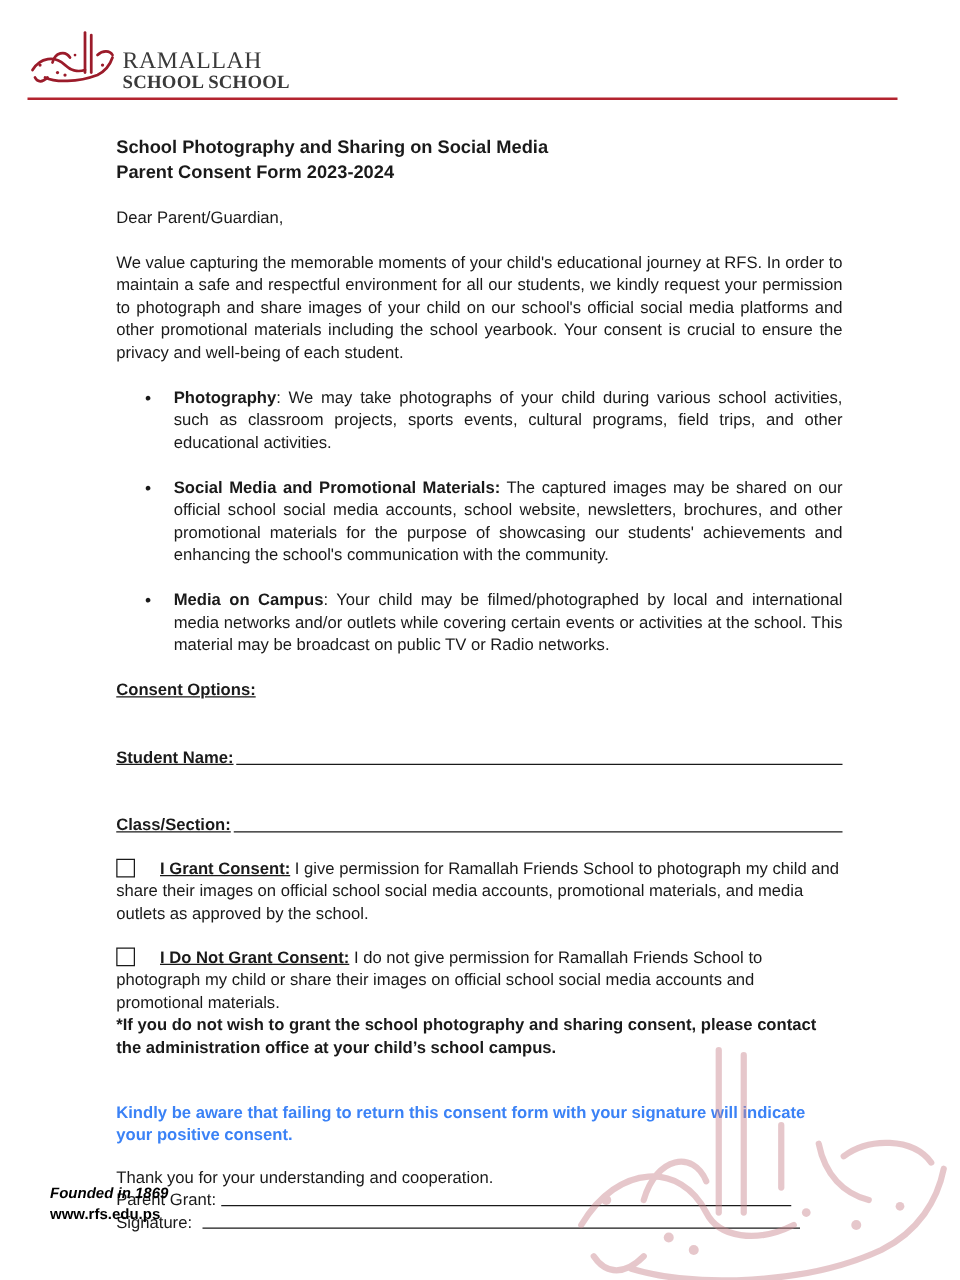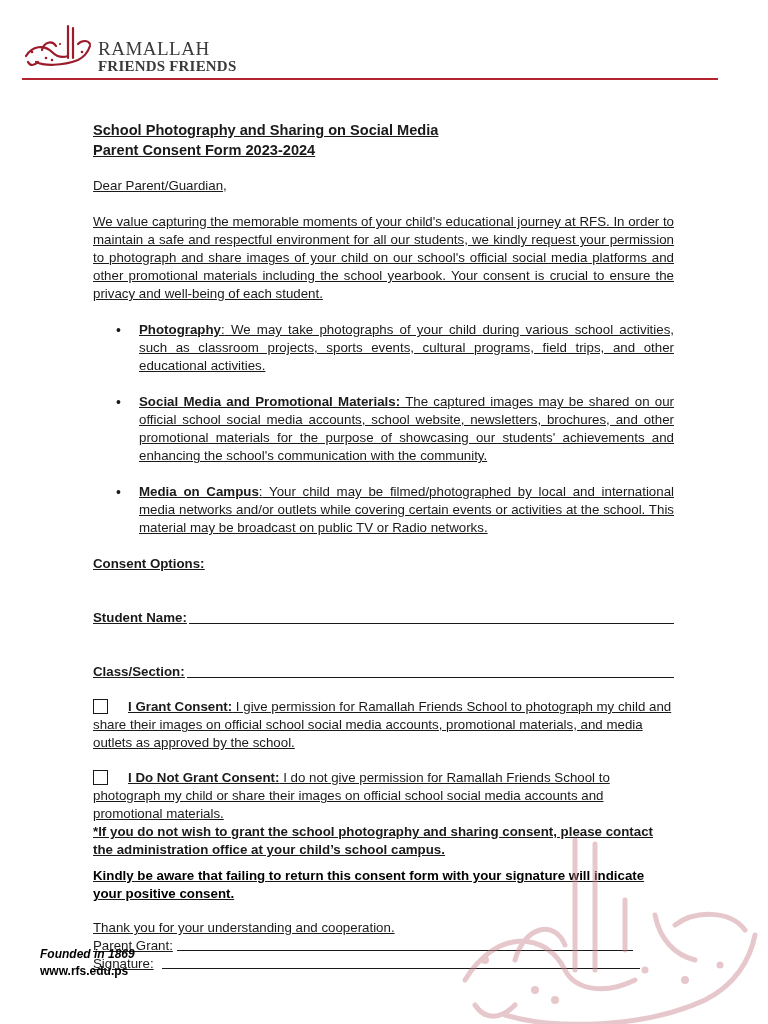--- a/index.html
+++ b/index.html
@@ -6,42 +6,42 @@
     html, body { width: 768px; height: 1024px; background: #ffffff; overflow: hidden; }
     body { position: relative; font-family: "Liberation Sans", "DejaVu Sans", sans-serif; color: #1a1a1a; }
 
     .header { position: absolute; left: 22px; top: 22px; width: 700px; height: 60px; }
     .logo-mark { position: absolute; left: 0; top: 0; width: 72px; height: 48px; }
     .logo-text { position: absolute; left: 76px; top: 17px; font-family: "Liberation Serif", "DejaVu Serif", serif; color: #3a3a3a; line-height: 1; }
     .logo-line1 { font-size: 19px; font-weight: normal; letter-spacing: 0.5px; }
     .logo-line2 { font-size: 15px; font-weight: bold; margin-top: 1px; letter-spacing: 0.2px; }
     .header-rule { position: absolute; left: 0; top: 56px; width: 696px; height: 2px; background: #b3242f; }
 
-    .content { position: absolute; left: 93px; top: 120px; width: 581px; font-size: 13.3px; line-height: 18px; text-decoration: underline; }
+    .content { position: absolute; left: 93px; top: 108px; width: 581px; font-size: 13.3px; line-height: 18px; }
     .title { font-weight: bold; font-size: 14.6px; line-height: 20px; }
     .greeting { margin-top: 17px; }
     .para { margin-top: 18px; text-align: justify; }
 
     .bullets { margin-top: 18px; list-style: none; padding-left: 46px; }
     .bullets li { position: relative; text-align: justify; margin-bottom: 18px; }
     .bullets li::before { content: "\2022"; position: absolute; left: -23px; top: 0; font-size: 14px; }
     .bullets b { font-weight: bold; }
 
     .consent-block { margin-top: 0px; font-weight: bold; }
     .u { text-decoration: underline; margin-top: 36px; }
     .field-line { display: flex; }
     .field-label { white-space: nowrap; }
     .field-fill { flex: 1; border-bottom: 1.5px solid #1a1a1a; margin-bottom: 3px; margin-left: 2px; }
 
     .instr { margin-top: 18px; }
     .option { margin-top: 17px; }
     .checkbox { display: inline-block; width: 15px; height: 15px; border: 1.5px solid #1a1a1a; vertical-align: -3px; margin-right: 20px; cursor: pointer; }
     .opt-label { font-weight: bold; text-decoration: underline; }
     .note { font-weight: bold; }
-    .warn { margin-top: 8px; color: #000000; font-weight: bold; }
+    .warn { margin-top: 34px; color: #3b82f6; font-weight: bold; }
     .thanks { margin-top: 16px; }
     .sig-line { display: flex; }
     .sig-fill { width: 460px; border-bottom: 1px solid #1a1a1a; margin-bottom: 4px; margin-left: 4px; }
 
     .footer { position: absolute; left: 40px; top: 946px; font-size: 12px; font-weight: bold; color: #000000; line-height: 17px; }
     .footer .founded { font-style: italic; }
 
     .watermark { position: absolute; left: 445px; top: 830px; width: 320px; height: 200px; pointer-events: none; opacity: 0.45; }
   </style>
 </head>
@@ -61,21 +61,21 @@
     <g fill="#9b1b2a">
       <circle cx="24" cy="36" r="1.3"></circle>
         <circle cx="30" cy="38" r="1.3"></circle>
       <circle cx="60" cy="30" r="1.3"></circle>
         <circle cx="10" cy="30" r="1.3"></circle>
       <circle cx="38" cy="22" r="1.1"></circle>
     </g>
   </svg>
   <div class="logo-text">
     <div class="logo-line1">RAMALLAH</div>
-    <div class="logo-line2">FRIENDS FRIENDS</div>
+    <div class="logo-line2">SCHOOL SCHOOL</div>
   </div>
   <div class="header-rule"></div>
 </div>
 
 <div class="content">
   <div class="title">
     <div>School Photography and Sharing on Social Media</div>
     <div>Parent Consent Form 2023-2024</div>
   </div>
 

